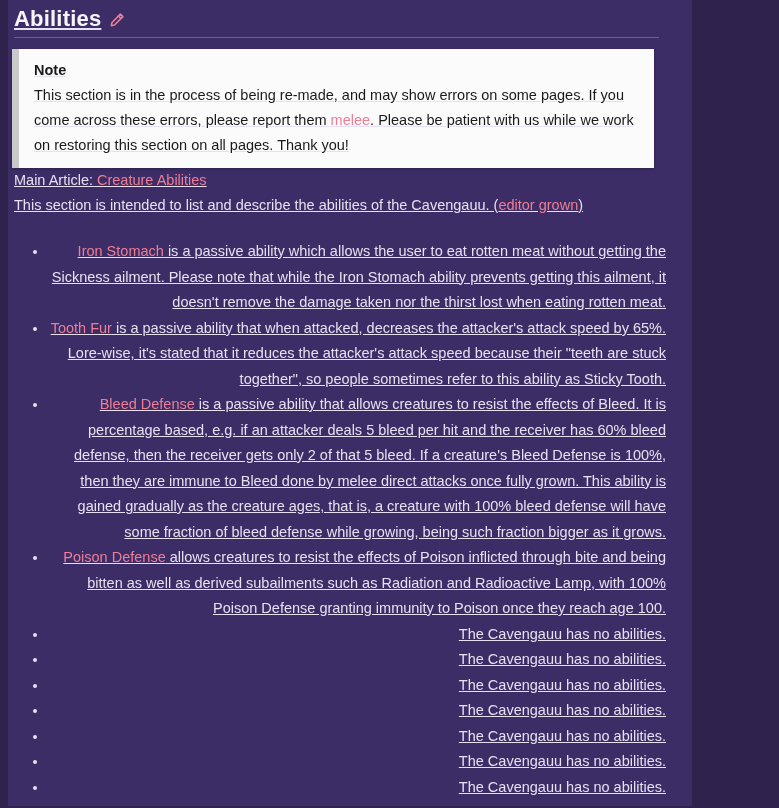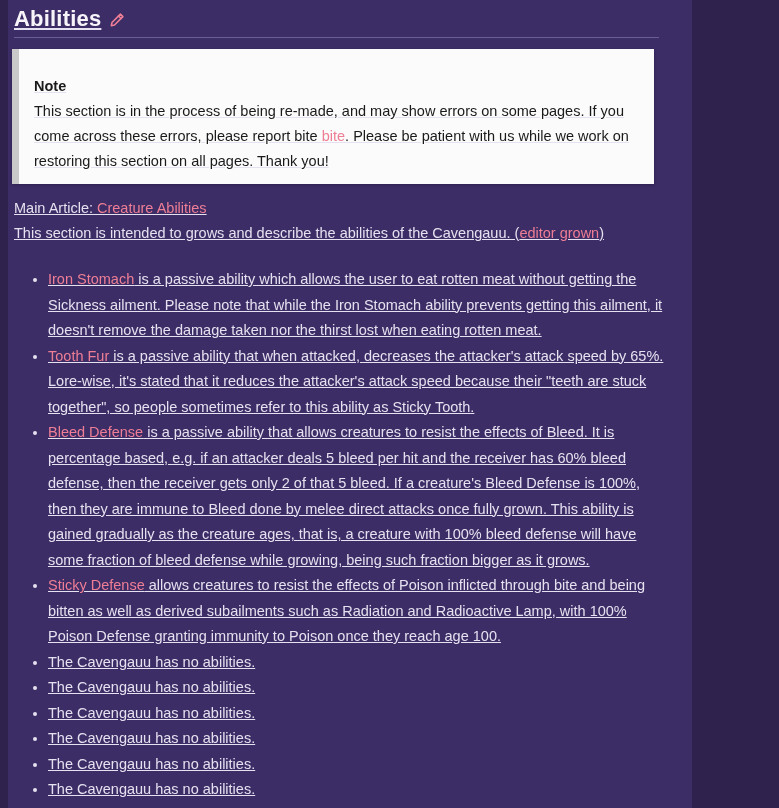--- a/index.html
+++ b/index.html
@@ -44,30 +44,30 @@
   .edit-icon{display:inline-flex;align-items:center;cursor:pointer;}
   .notebox{
     margin:11px 26px 0 4px;
     background:var(--note_bg);
     border-left:7px solid var(--note_border);
     color:var(--note_text);
     padding:9px 16px 10px 15px;
     line-height:25px;
     box-shadow:0 1px 3px rgba(0,0,0,.25);
   }
-  .notebox .note-title{font-weight:700;margin-top:16px;}
+  .notebox .note-title{font-weight:700;}
   a.link{color:var(--link);text-decoration:none;cursor:pointer;}
   p.para{margin:0 14px 0 6px;line-height:25px;}
-  p.main-article{margin-top:12px;}
+  p.main-article{}
   ul.abilities{
     margin:21px 14px 0 0;
     padding:0 0 0 40px;
     line-height:25.5px;
   }
-  ul.abilities li{margin:0;padding:0;}
+  ul.abilities li{margin:0;padding:0;text-align:right;}
   ul.abilities li::marker{color:var(--text);font-size:13px;}
 </style>
 </head>
 <body>
 
 <div class="content">
 
   <div class="heading-wrap">
     <h2 class="section-title">
       <span>Abilities</span>
@@ -75,32 +75,32 @@
         <svg width="15" height="15" viewBox="0 0 24 24" fill="none" stroke="#ee7e95" stroke-width="2.6" stroke-linejoin="round" stroke-linecap="round">
           <path d="M16.6 3.4l4 4L7.2 20.8l-5.1 1.1 1.1-5.1z"></path>
           <path d="M13.6 6.4l4 4"></path>
         </svg>
       </span>
     </h2>
   </div>
 
   <div class="notebox">
     <div class="note-title">Note</div>
-    <div class="note-body"><span>This section is in the process of being re-made, and may show errors on some pages. If you come across these errors, please report bite </span><a class="link">bite</a><span>. Please be patient with us while we work on restoring this section on all pages. Thank you!</span></div>
+    <div class="note-body"><span>This section is in the process of being re-made, and may show errors on some pages. If you come across these errors, please report them </span><a class="link">melee</a><span>. Please be patient with us while we work on restoring this section on all pages. Thank you!</span></div>
   </div>
 
   <p class="para main-article"><span>Main Article: </span><a class="link">Creature Abilities</a></p>
 
-  <p class="para"><span>This section is intended to grows and describe the abilities of the Cavengauu. (</span><a class="link">editor grown</a><span>)</span></p>
+  <p class="para"><span>This section is intended to list and describe the abilities of the Cavengauu. (</span><a class="link">editor grown</a><span>)</span></p>
 
   <ul class="abilities" id="abilities-list">
       <li><a class="link">Iron Stomach</a><span> is a passive ability which allows the user to eat rotten meat without getting the Sickness ailment. Please note that while the Iron Stomach ability prevents getting this ailment, it doesn't remove the damage taken nor the thirst lost when eating rotten meat.</span></li>
       <li><a class="link">Tooth Fur</a><span> is a passive ability that when attacked, decreases the attacker's attack speed by 65%. Lore-wise, it's stated that it reduces the attacker's attack speed because their "teeth are stuck together", so people sometimes refer to this ability as Sticky Tooth.</span></li>
       <li><a class="link">Bleed Defense</a><span> is a passive ability that allows creatures to resist the effects of Bleed. It is percentage based, e.g. if an attacker deals 5 bleed per hit and the receiver has 60% bleed defense, then the receiver gets only 2 of that 5 bleed. If a creature's Bleed Defense is 100%, then they are immune to Bleed done by melee direct attacks once fully grown. This ability is gained gradually as the creature ages, that is, a creature with 100% bleed defense will have some fraction of bleed defense while growing, being such fraction bigger as it grows.</span></li>
-      <li><a class="link">Sticky Defense</a><span> allows creatures to resist the effects of Poison inflicted through bite and being bitten as well as derived subailments such as Radiation and Radioactive Lamp, with 100% Poison Defense granting immunity to Poison once they reach age 100.</span></li>
+      <li><a class="link">Poison Defense</a><span> allows creatures to resist the effects of Poison inflicted through bite and being bitten as well as derived subailments such as Radiation and Radioactive Lamp, with 100% Poison Defense granting immunity to Poison once they reach age 100.</span></li>
       <li><span>The Cavengauu has no abilities.</span></li>
       <li><span>The Cavengauu has no abilities.</span></li>
       <li><span>The Cavengauu has no abilities.</span></li>
       <li><span>The Cavengauu has no abilities.</span></li>
       <li><span>The Cavengauu has no abilities.</span></li>
       <li><span>The Cavengauu has no abilities.</span></li>
       <li><span>The Cavengauu has no abilities.</span></li>
     </ul>
 
 </div>

